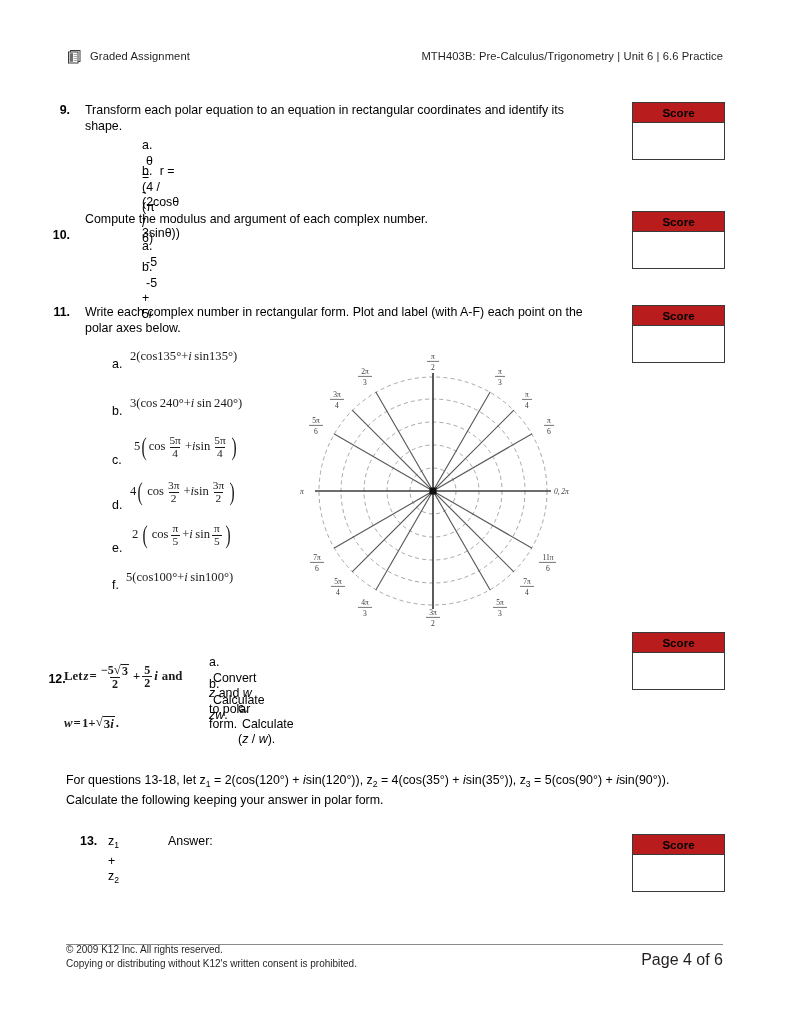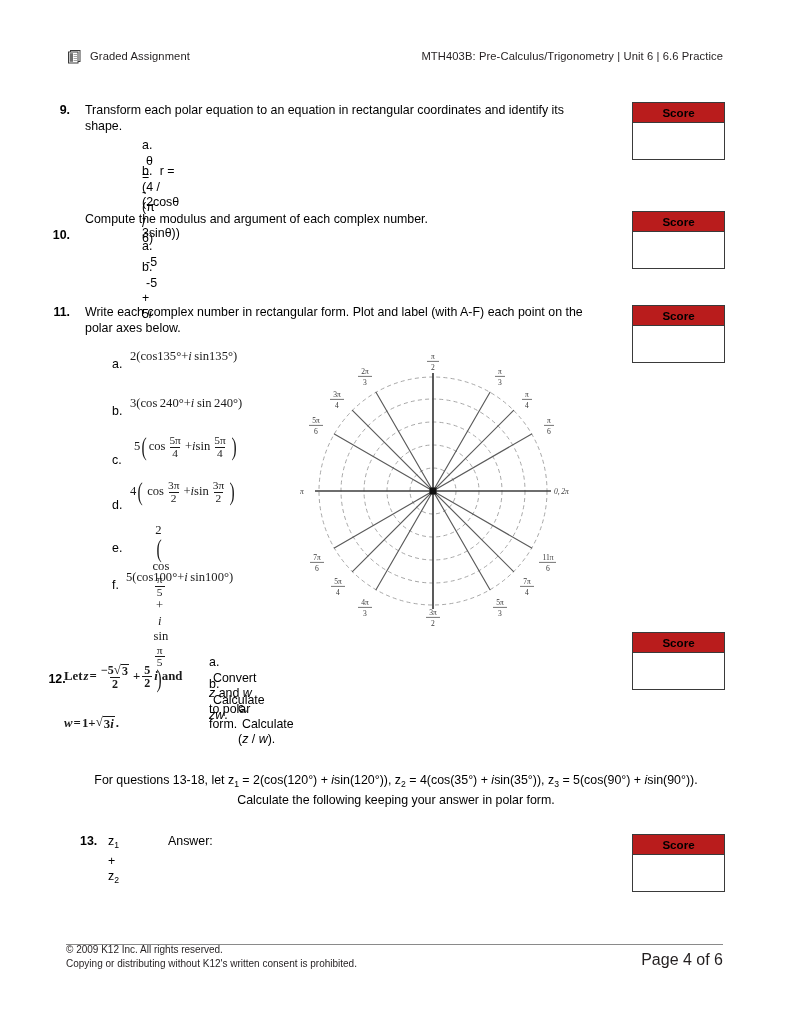--- a/index.html
+++ b/index.html
@@ -201,21 +201,21 @@
             <span class="den">2</span>
           </span>+<span class="mi">i</span>sin<span class="frac">
             <span class="num">3π</span>
             <span class="den">2</span>
           </span><span class="bigparen">)</span>
       </span>
     </div>
 
     <div class="sub" style="left:112px;top:523px;">
       <span class="sub-label" style="position:absolute;left:0;top:18px;">e.</span>
-      <span class="math" style="margin-left:38px;flex-direction:column;">
+      <span class="math" style="margin-left:20px;">
         2 <span class="bigparen">(</span> cos<span class="frac">
             <span class="num">π</span>
             <span class="den">5</span>
           </span>+<span class="mi">i</span> sin<span class="frac">
             <span class="num">π</span>
             <span class="den">5</span>
           </span><span class="bigparen">)</span>
       </span>
     </div>
 
@@ -380,21 +380,21 @@
       <span class="sub-label">c.</span>
       <span style="margin-left:4px;">Calculate (<span class="mi">z</span> / <span class="mi">w</span>).</span>
     </div>
   </div>
 
   <div class="score-box" style="left:632px;top:632px;">
     <div class="score-head">Score</div>
     <div class="score-body"></div>
   </div>
 
-  <div class="para" style="left:66px;top:772px;width:660px;text-align:center;">
+  <div class="para" style="left:66px;top:772px;width:660px;">
     <div>For questions 13-18, let z<sub>1</sub> = 2(cos(120°) + <span class="mi">i</span>sin(120°)), z<sub>2</sub> = 4(cos(35°) + <span class="mi">i</span>sin(35°)), z<sub>3</sub> = 5(cos(90°) + <span class="mi">i</span>sin(90°)).</div>
     <div>Calculate the following keeping your answer in polar form.</div>
   </div>
 
   <div class="q" style="left:0;top:0;">
     <div class="q-num" style="left:80px;top:834px;width:26px;text-align:left;">13.</div>
     <div class="q-text" style="left:108px;top:834px;">z<sub>1</sub> + z<sub>2</sub></div>
     <div class="q-text" style="left:168px;top:834px;">Answer:</div>
   </div>
 

